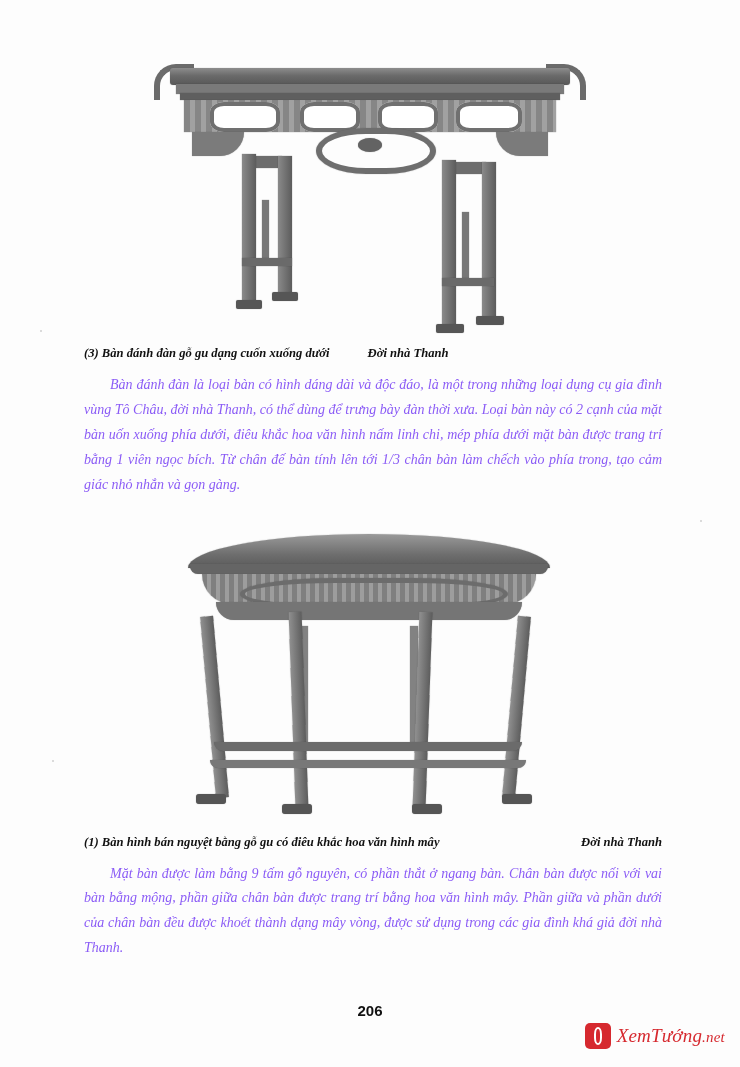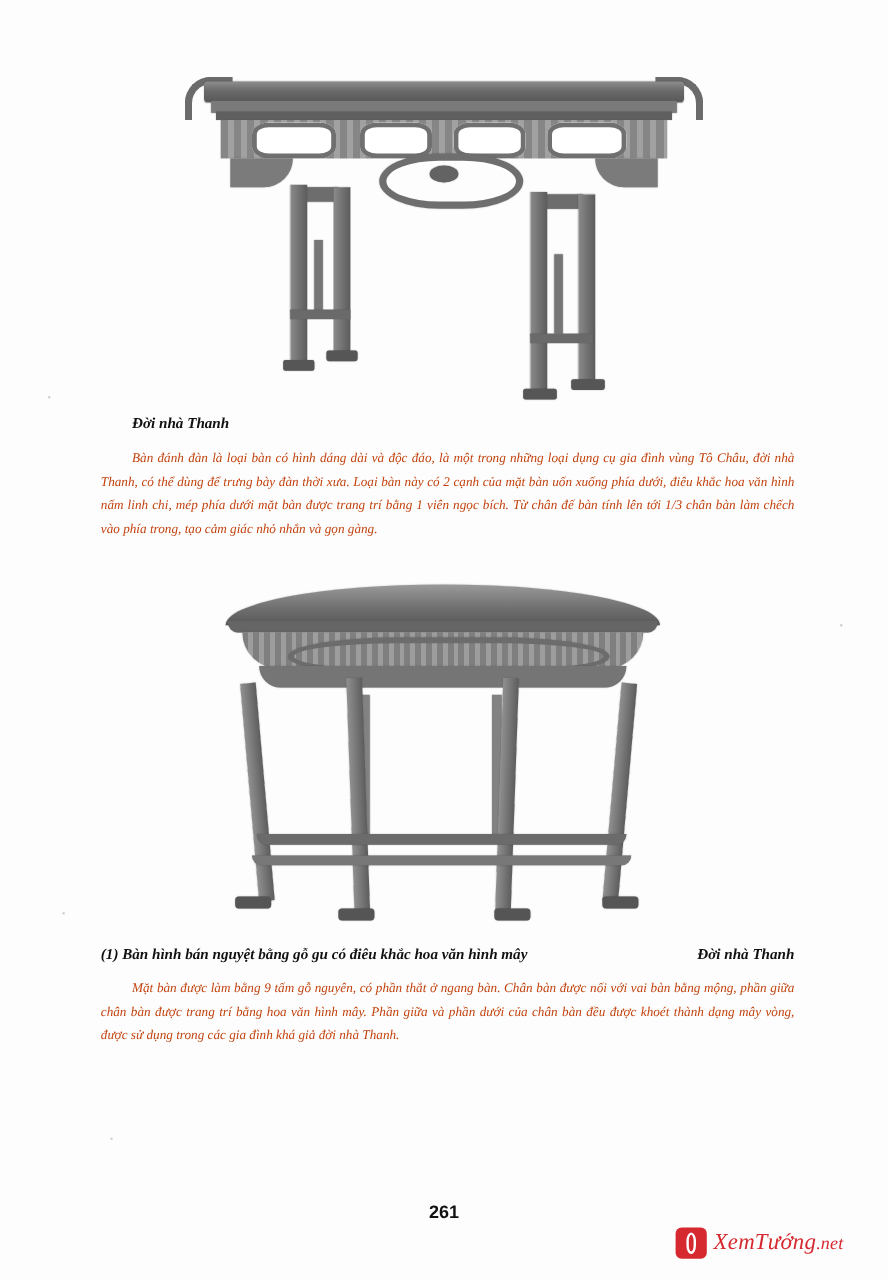--- a/index.html
+++ b/index.html
@@ -189,42 +189,42 @@
     gap: 12px;
   }
   .caption .main { white-space: nowrap; }
   .caption .dyn  { white-space: nowrap; }
   .cap1 { justify-content: flex-start; }
   .cap1 .dyn { margin-left: 26px; }
 
   .para {
     margin: 12px 78px 0 84px;
     font-style: italic;
-    font-size: 11px;
+    font-size: 14px;
     line-height: 1.78;
-    color: #c2410c;
+    color: #8b5cf6;
     text-align: justify;
     text-indent: 26px;
   }
 
   .pagenum {
     position: absolute;
     left: 0; right: 0;
     bottom: 48px;
     text-align: center;
     font-family: "Liberation Sans", sans-serif;
     font-weight: bold;
     font-size: 15px;
     color: #111;
   }
 
   
   .watermark {
     position: absolute;
-    right: 37px;
+    right: 15px;
     bottom: 18px;
     display: flex;
     align-items: center;
     gap: 6px;
   }
   .wm-badge {
     width: 26px; height: 26px;
     border-radius: 5px;
     background: #d6292f;
     position: relative;
@@ -281,20 +281,21 @@
     <div class="ink t1-brace b2"></div>
     <div class="ink t1-stretch s1"></div>
     <div class="ink t1-stretch s2"></div>
     <div class="ink t1-foot f1"></div>
     <div class="ink t1-foot f2"></div>
     <div class="ink t1-foot f3"></div>
     <div class="ink t1-foot f4"></div>
   </div>
 
   <div class="caption cap1">
+    <span class="main">(3) Bàn đánh đàn gỗ gu dạng cuốn xuống dưới</span>
     <span class="dyn">Đời nhà Thanh</span>
   </div>
 
   <div class="para">Bàn đánh đàn là loại bàn có hình dáng dài và độc đáo, là một trong những loại dụng cụ gia đình vùng Tô Châu, đời nhà Thanh, có thể dùng để trưng bày đàn thời xưa. Loại bàn này có 2 cạnh của mặt bàn uốn xuống phía dưới, điêu khắc hoa văn hình nấm linh chi, mép phía dưới mặt bàn được trang trí bằng 1 viên ngọc bích. Từ chân đế bàn tính lên tới 1/3 chân bàn làm chếch vào phía trong, tạo cảm giác nhỏ nhắn và gọn gàng.</div>
 
   <div class="figure fig2">
     <div class="ink t2-top"></div>
     <div class="ink t2-top-edge"></div>
     <div class="ink t2-apron"></div>
     <div class="ink t2-apron-carve"></div>
@@ -313,21 +314,21 @@
     <div class="ink t2-foot d"></div>
   </div>
 
   <div class="caption">
     <span class="main">(1) Bàn hình bán nguyệt bằng gỗ gu có điêu khắc hoa văn hình mây</span>
     <span class="dyn">Đời nhà Thanh</span>
   </div>
 
   <div class="para">Mặt bàn được làm bằng 9 tấm gỗ nguyên, có phần thắt ở ngang bàn. Chân bàn được nối với vai bàn bằng mộng, phần giữa chân bàn được trang trí bằng hoa văn hình mây. Phần giữa và phần dưới của chân bàn đều được khoét thành dạng mây vòng, được sử dụng trong các gia đình khá giả đời nhà Thanh.</div>
 
-  <div class="pagenum">261</div>
+  <div class="pagenum">206</div>
 
   <div class="watermark">
     <div class="wm-badge"></div>
     <div class="wm-text">
       <span>XemTướng</span><span class="net">.net</span>
     </div>
   </div>
 
   <div class="speck" style="left:40px;top:330px"></div>
   <div class="speck" style="left:52px;top:760px"></div>

